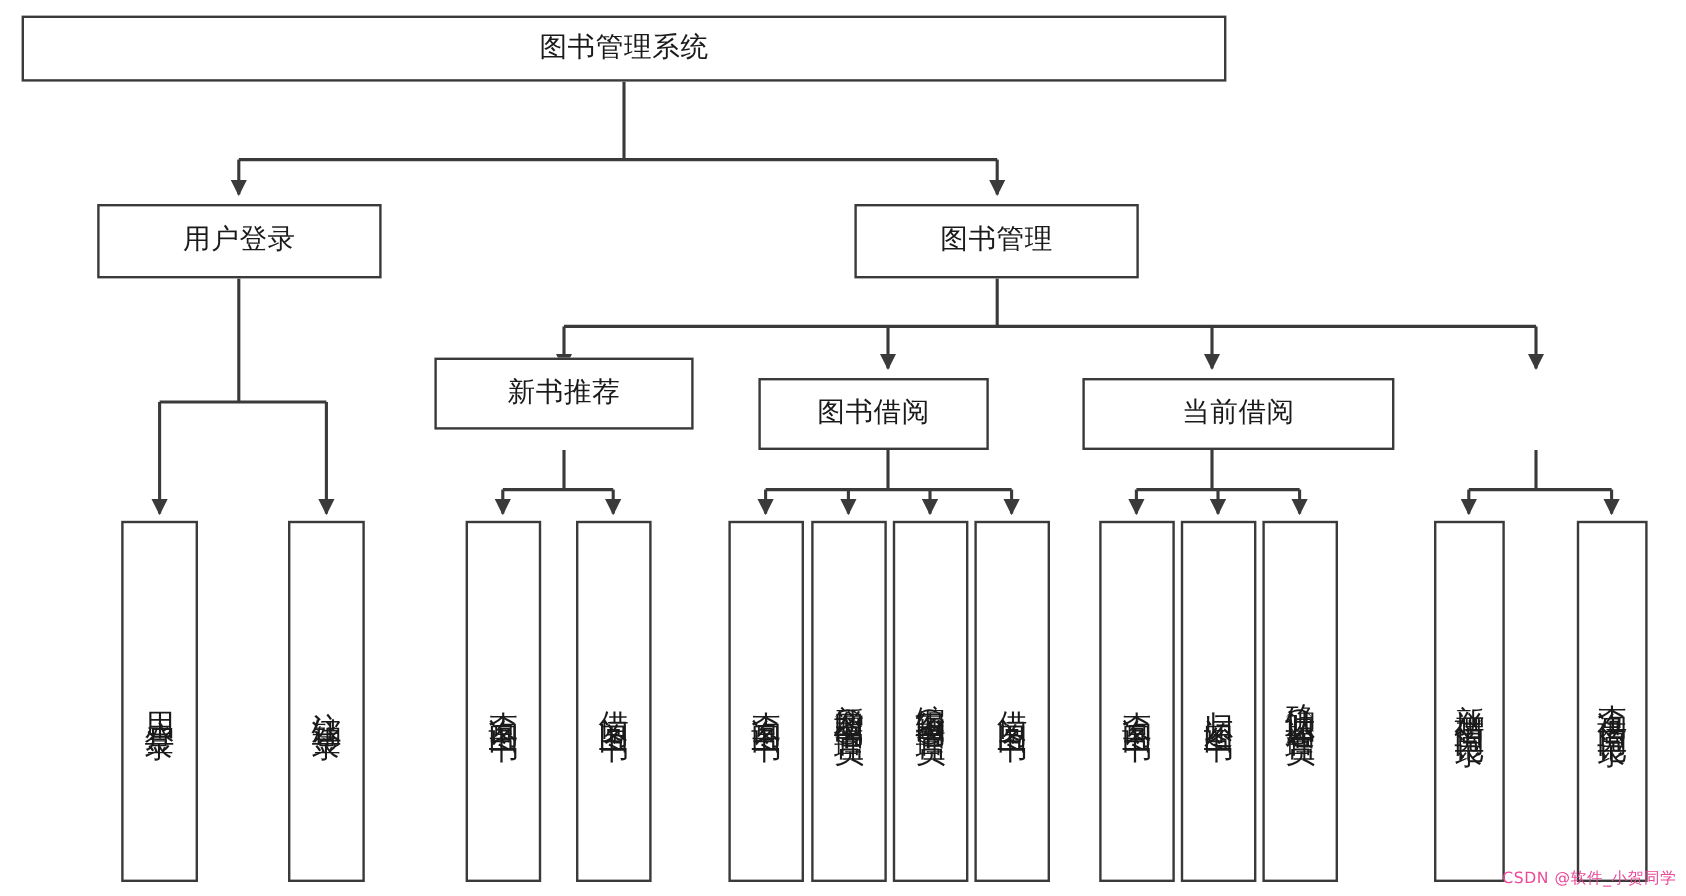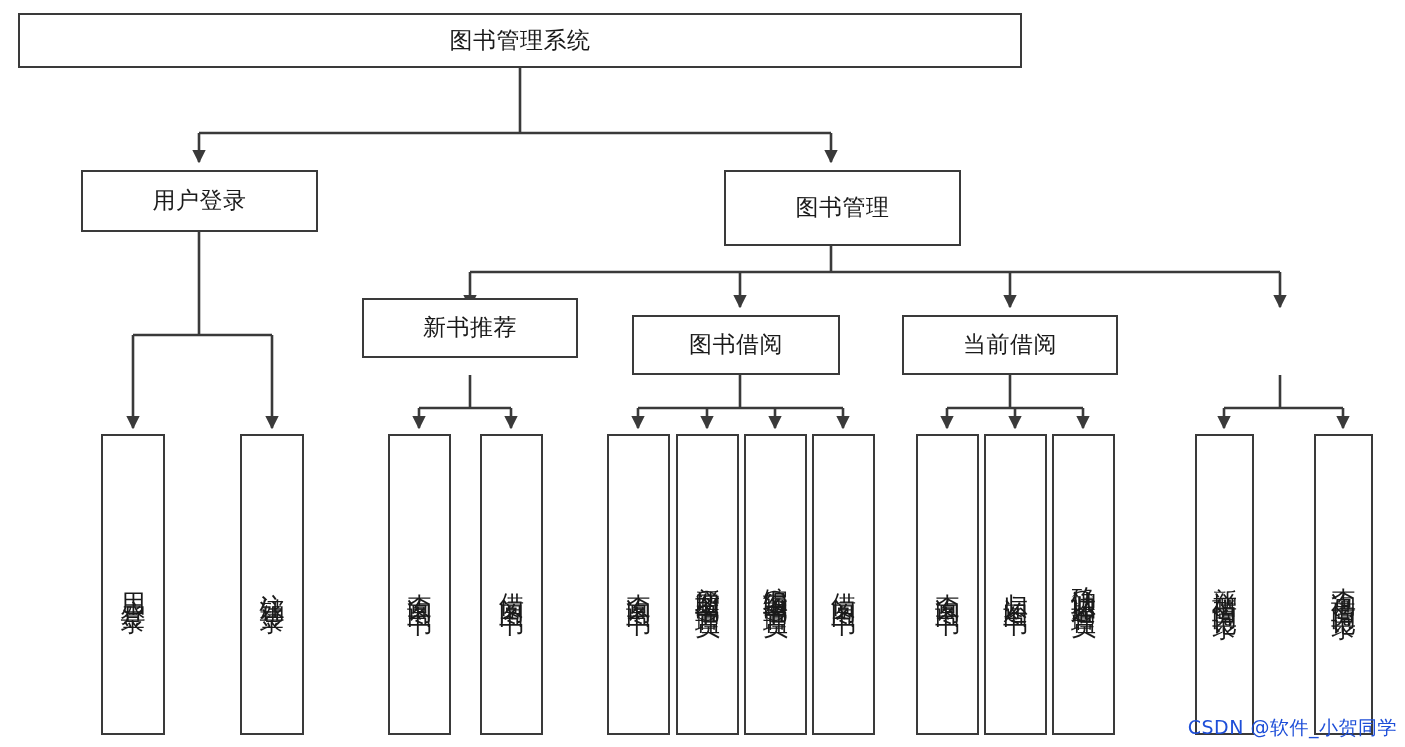--- a/index.html
+++ b/index.html
@@ -64,22 +64,22 @@
     overflow: visible;
   }
   .node.vert.tall .label {
     font-size: 25px;
     letter-spacing: 4px;
   }
   #watermark {
     position: absolute;
     right: 8px;
     bottom: 6px;
-    font-size: 19px;
-    color: #1d4ed8;
+    font-size: 13px;
+    color: #ec4899;
     letter-spacing: 0.5px;
     white-space: nowrap;
   }
 </style>
 </head>
 <body>
 
 <div id="canvas">
 
   <svg id="edges" viewBox="0 0 1405 747" width="1405" height="747" xmlns="http://www.w3.org/2000/svg">
@@ -132,31 +132,31 @@
     </g>
   </svg>
 
   <div class="node root horiz" style="left:18px; top:13px; width:1004px; height:55px;">
     <span class="label">图书管理系统</span>
   </div>
 
   <div class="node horiz" style="left:81px; top:170px; width:237px; height:62px;">
     <span class="label">用户登录</span>
   </div>
-  <div class="node horiz" style="left:712px; top:170px; width:237px; height:76px;margin-left:12px;">
+  <div class="node horiz" style="left:712px; top:170px; width:237px; height:62px;">
     <span class="label">图书管理</span>
   </div>
 
   <div class="node horiz" style="left:362px; top:298px; width:216px; height:60px;">
     <span class="label">新书推荐</span>
   </div>
-  <div class="node horiz" style="left:632px; top:315px; width:208px; height:60px;">
+  <div class="node horiz" style="left:632px; top:315px; width:192px; height:60px;">
     <span class="label">图书借阅</span>
   </div>
-  <div class="node horiz" style="left:902px; top:315px; width:216px; height:60px;">
+  <div class="node horiz" style="left:902px; top:315px; width:260px; height:60px;">
     <span class="label">当前借阅</span>
   </div>
 
   <div class="node vert" style="left:101px; top:434px; width:64px; height:301px;">
     <span class="label">用户登录</span>
   </div>
   <div class="node vert" style="left:240px; top:434px; width:64px; height:301px;">
     <span class="label">注销登录</span>
   </div>
 

